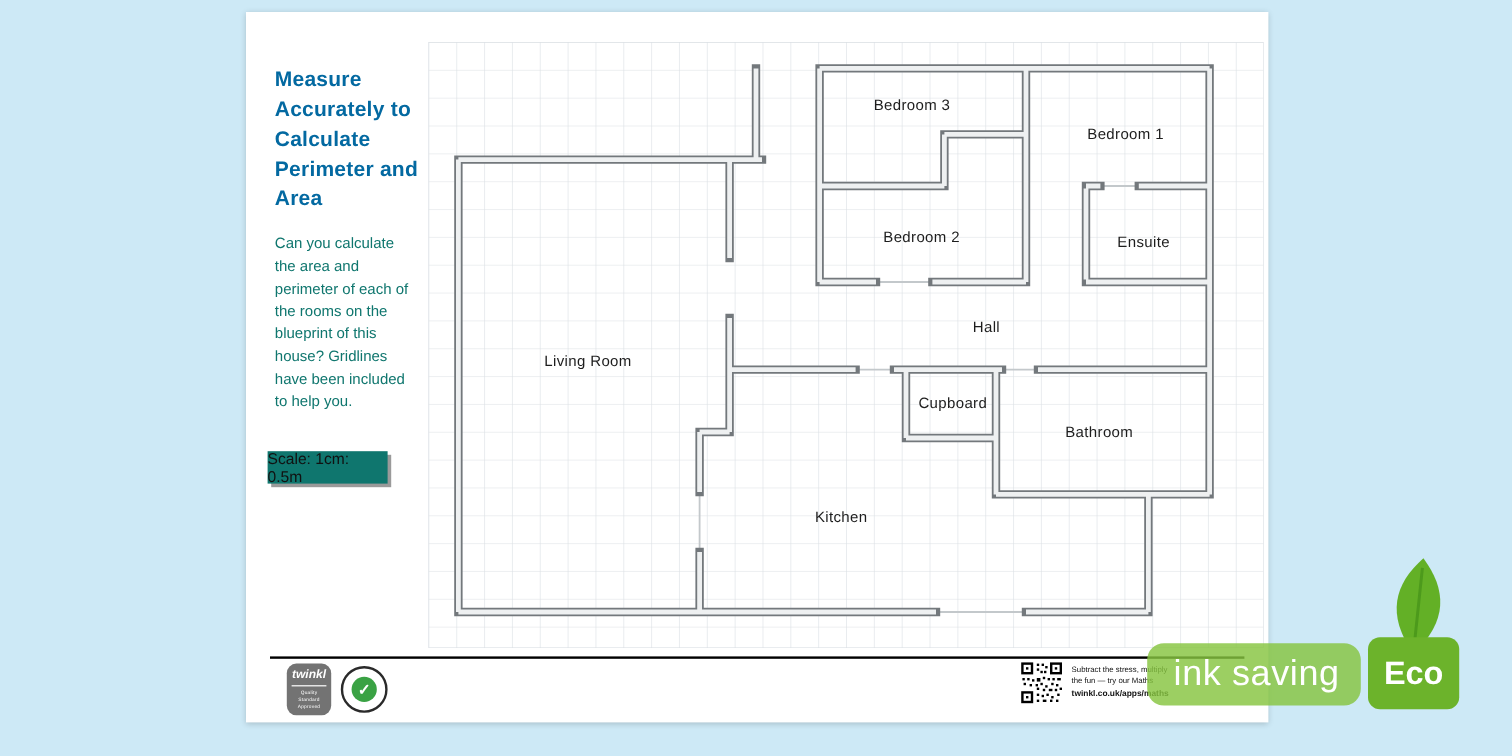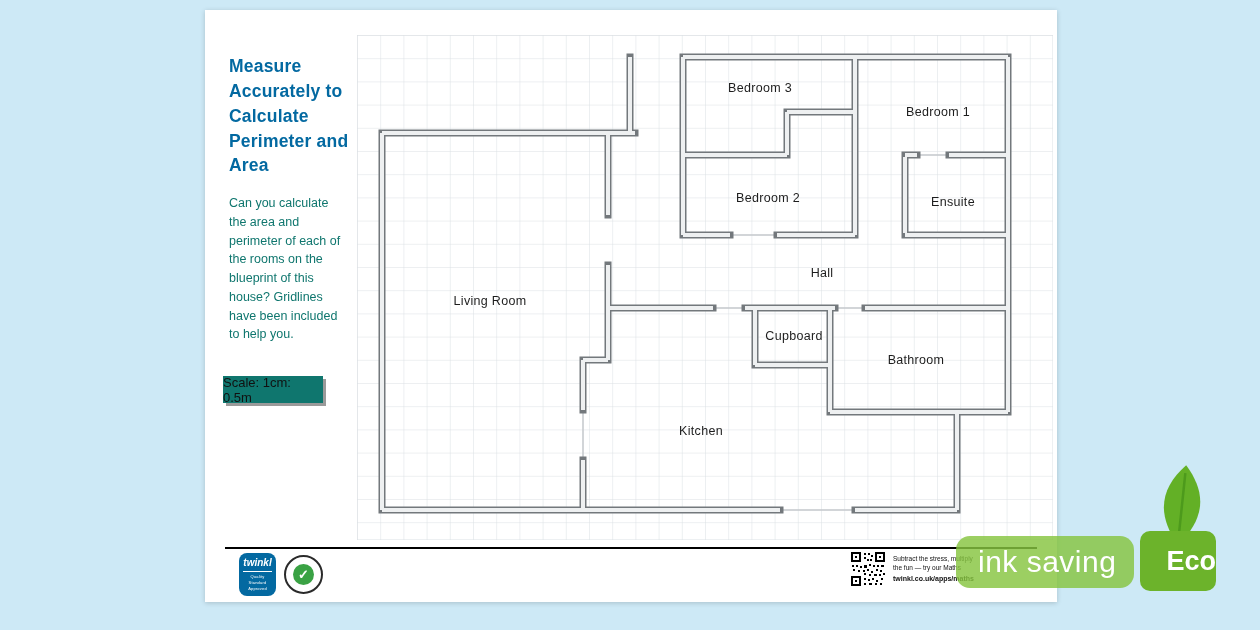--- a/index.html
+++ b/index.html
@@ -32,21 +32,21 @@
   .plan svg { display:block; }
   .room-label {
     font-family:"Liberation Sans", sans-serif;
     font-size:12.5px; fill:#1d1d1d; letter-spacing:.3px;
   }
   .footer-line {
     position:absolute; left:20px; top:537px; width:812px; height:2px; background:#000;
   }
   .twinkl-badge {
     position:absolute; left:34px; top:543px; width:37px; height:43px;
-    background:#0369a1; border-radius:8px; color:#fff; text-align:center; padding-top:5px;
+    background:#737373; border-radius:8px; color:#fff; text-align:center; padding-top:5px;
   }
   .twinkl-brand { font-size:10px; font-weight:bold; font-style:italic; line-height:1; }
   .twinkl-sub   { font-size:4px; line-height:1.5; letter-spacing:.2px; border-top:1px solid #fff; margin:3px 4px 0 4px; padding-top:2px; }
   .promise-badge {
     position:absolute; left:79px; top:545px; width:39px; height:39px;
     border-radius:50%; border:2px solid #2a2a2a; background:#fff;
     display:flex; align-items:center; justify-content:center;
   }
   .promise-inner {
     width:21px; height:21px; border-radius:50%; background:#3aa244;
@@ -62,21 +62,21 @@
     position:absolute; left:956px; top:536px; width:178px; height:52px;
     background:rgba(134,197,63,.82); border-radius:14px;
   }
   .ink-pill span {
     position:absolute; left:22px; top:0; line-height:52px;
     font-size:30px; color:#fff; letter-spacing:.5px;
   }
   .eco-box {
     position:absolute; left:1140px; top:531px; width:76px; height:60px;
     background:#6cb32b; border-radius:10px;
-    display:flex; align-items:center; justify-content:flex-end;
+    display:flex; align-items:center; justify-content:center;
   }
   .eco-box span { color:#fff; font-size:27px; font-weight:bold; }
   .leaf { position:absolute; left:1150px; top:463px; width:64px; height:84px; transform:rotate(6deg); }
 </style>
 </head>
 <body>
 
 <div class="page">
 
   <div class="ws-title">Measure Accurately to Calculate Perimeter and Area</div>

